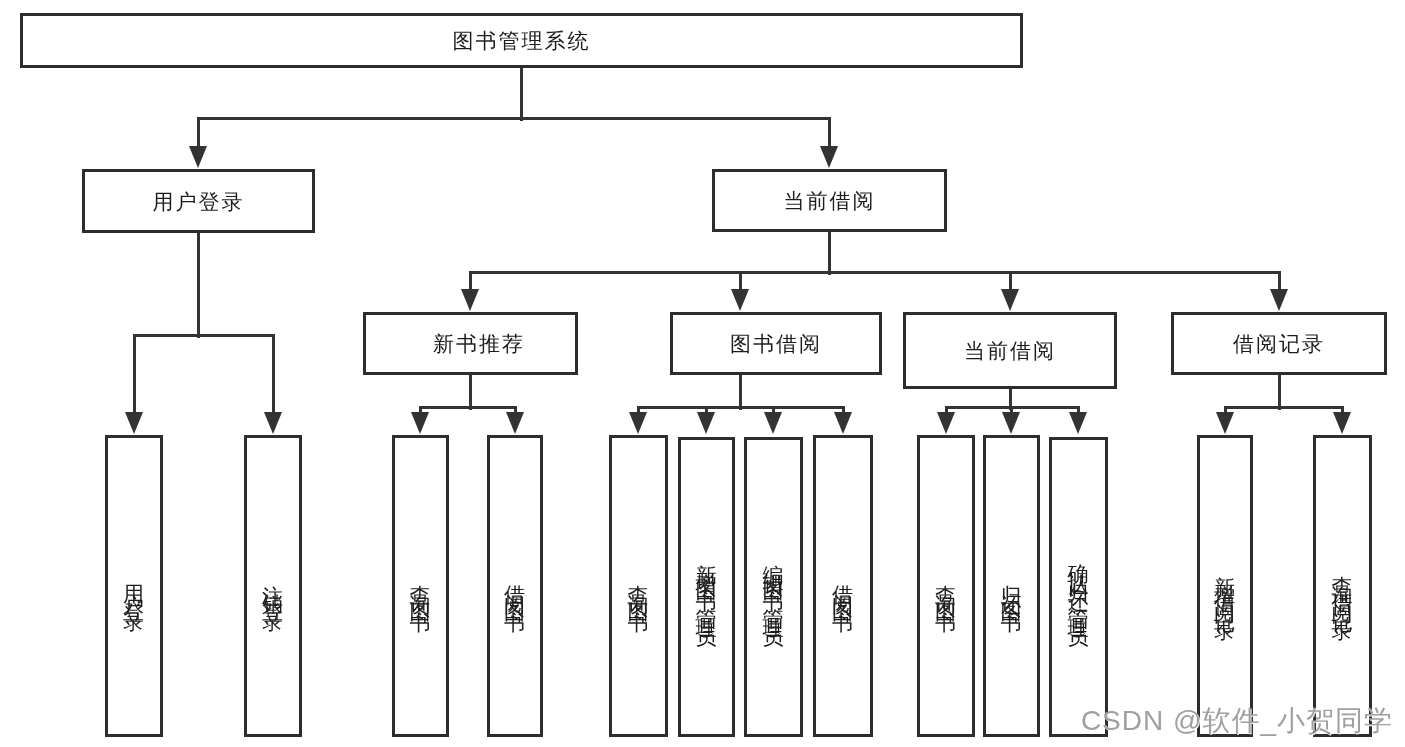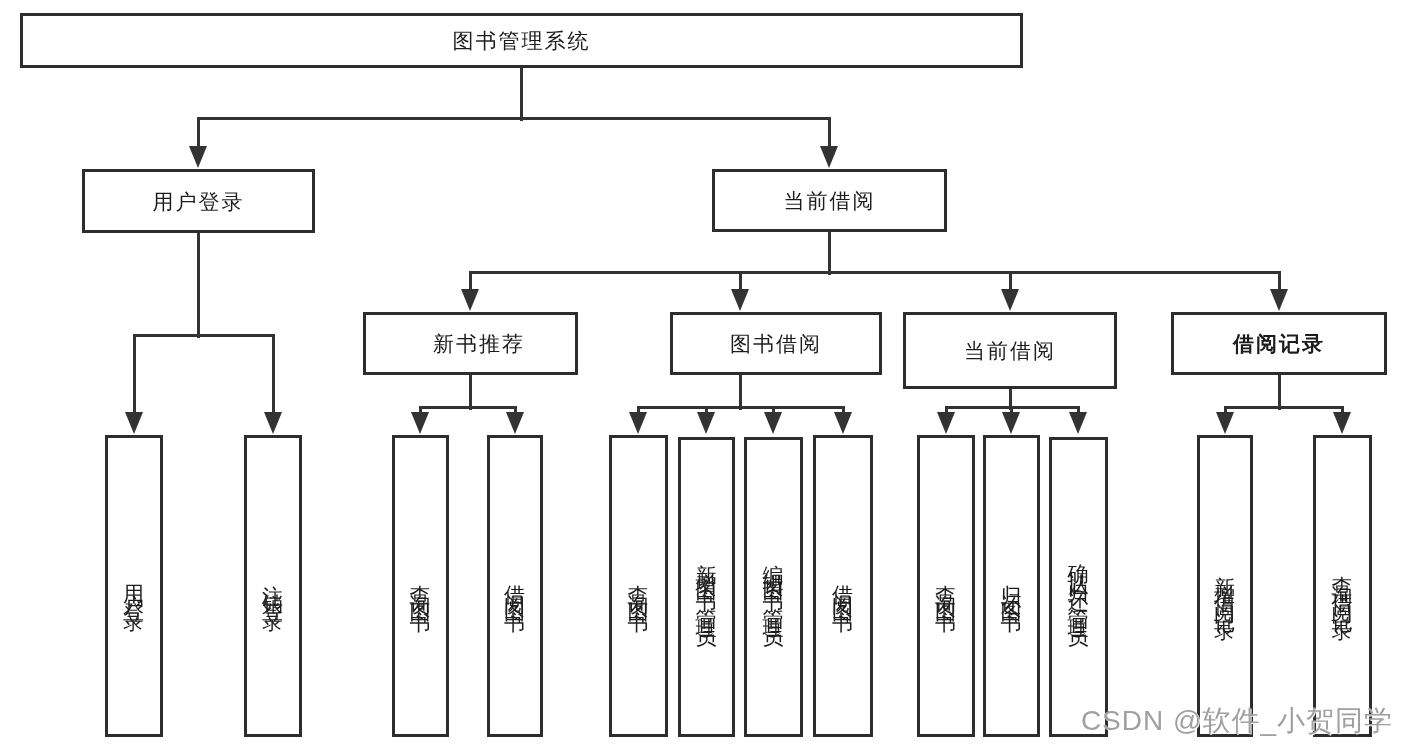--- a/index.html
+++ b/index.html
@@ -131,21 +131,21 @@
       </div>
       <div class="node h" style="left: 363px; top: 312px; width: 215px; height: 63px; padding-left: 17px;">
         <span>新书推荐</span>
       </div>
       <div class="node h" style="left: 670px; top: 312px; width: 212px; height: 63px;">
         <span>图书借阅</span>
       </div>
       <div class="node h" style="left: 903px; top: 312px; width: 214px; height: 77px;">
         <span>当前借阅</span>
       </div>
-      <div class="node h" style="left: 1171px; top: 312px; width: 216px; height: 63px; font-weight: bold;">
+      <div class="node h" style="left: 1171px; top: 312px; width: 216px; height: 63px;">
         <span>借阅记录</span>
       </div>
       <div class="node v" style="left: 105px; top: 435px; width: 58px; height: 302px;">
         <span>用户登录</span>
       </div>
       <div class="node v" style="left: 244px; top: 435px; width: 58px; height: 302px;">
         <span>注销登录</span>
       </div>
       <div class="node v" style="left: 392px; top: 435px; width: 57px; height: 302px;">
         <span>查询图书</span>

